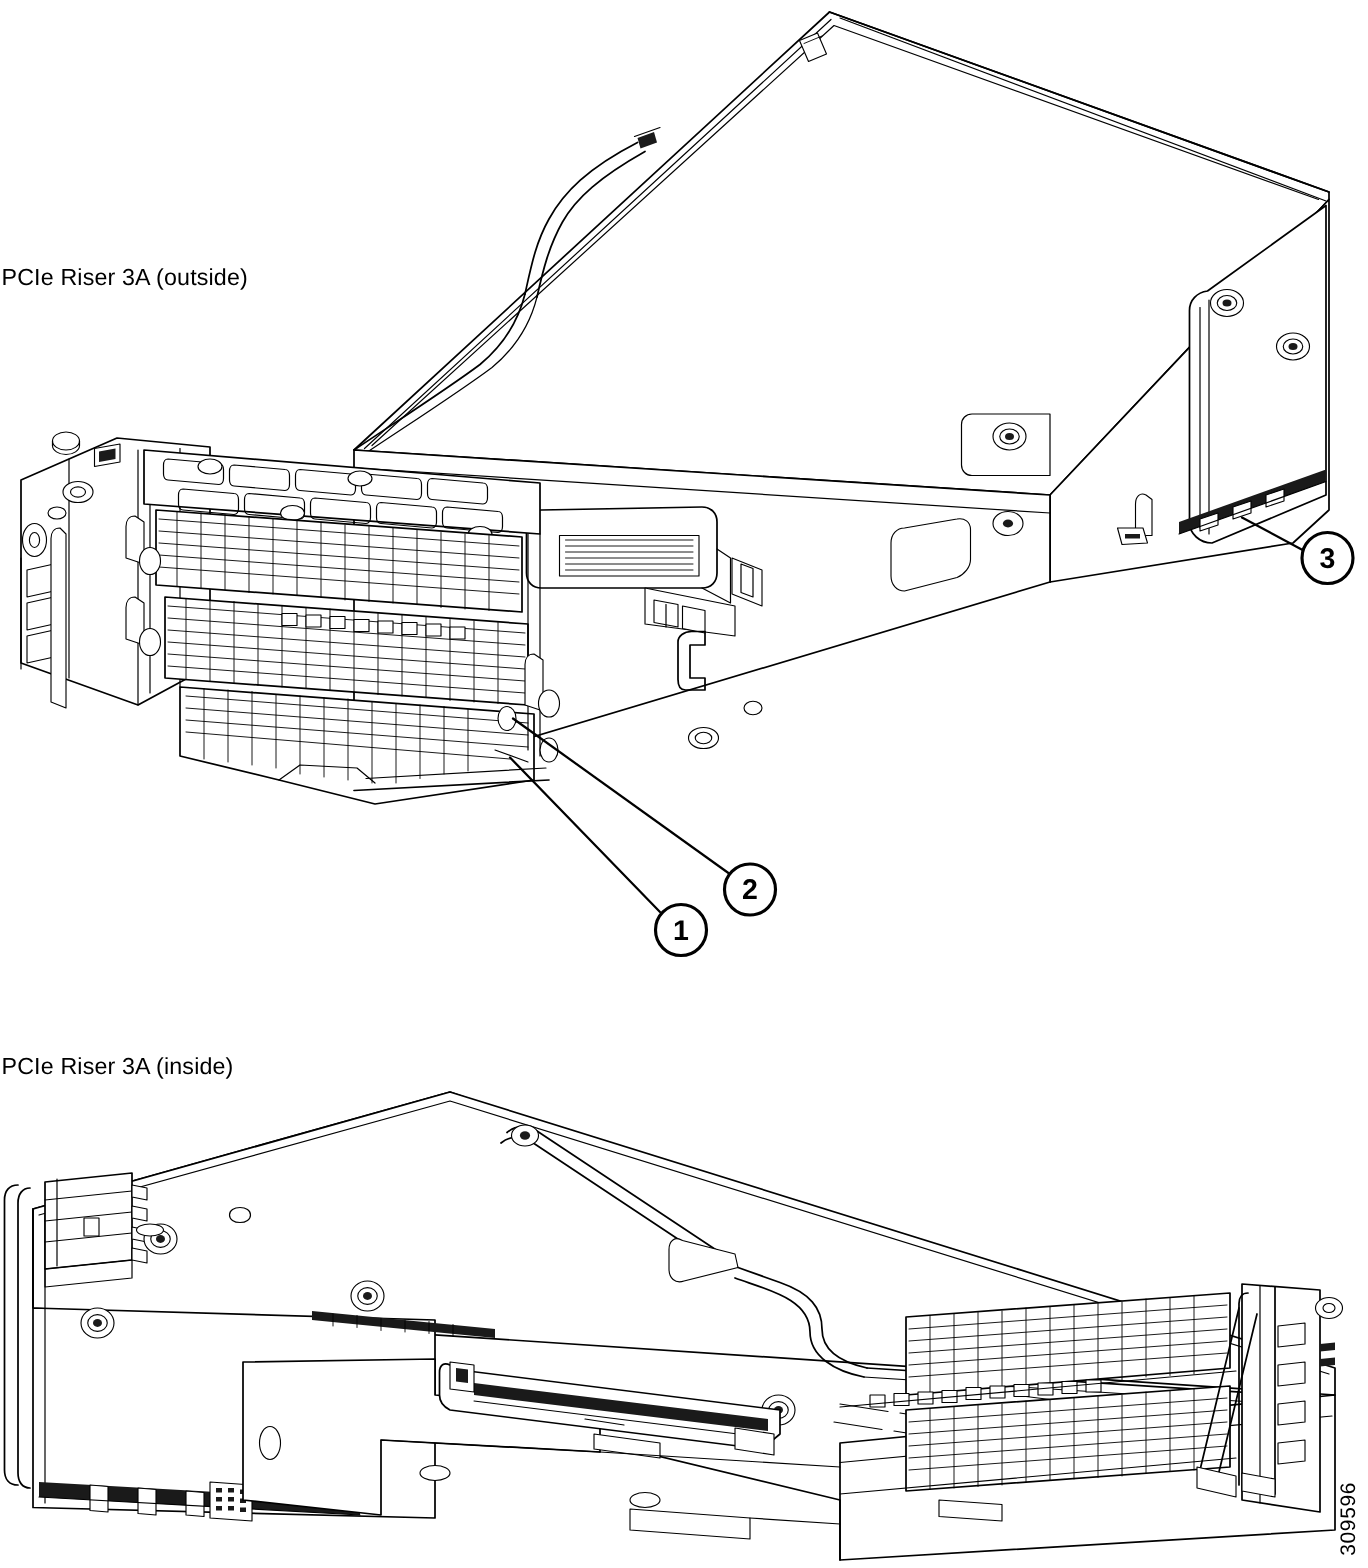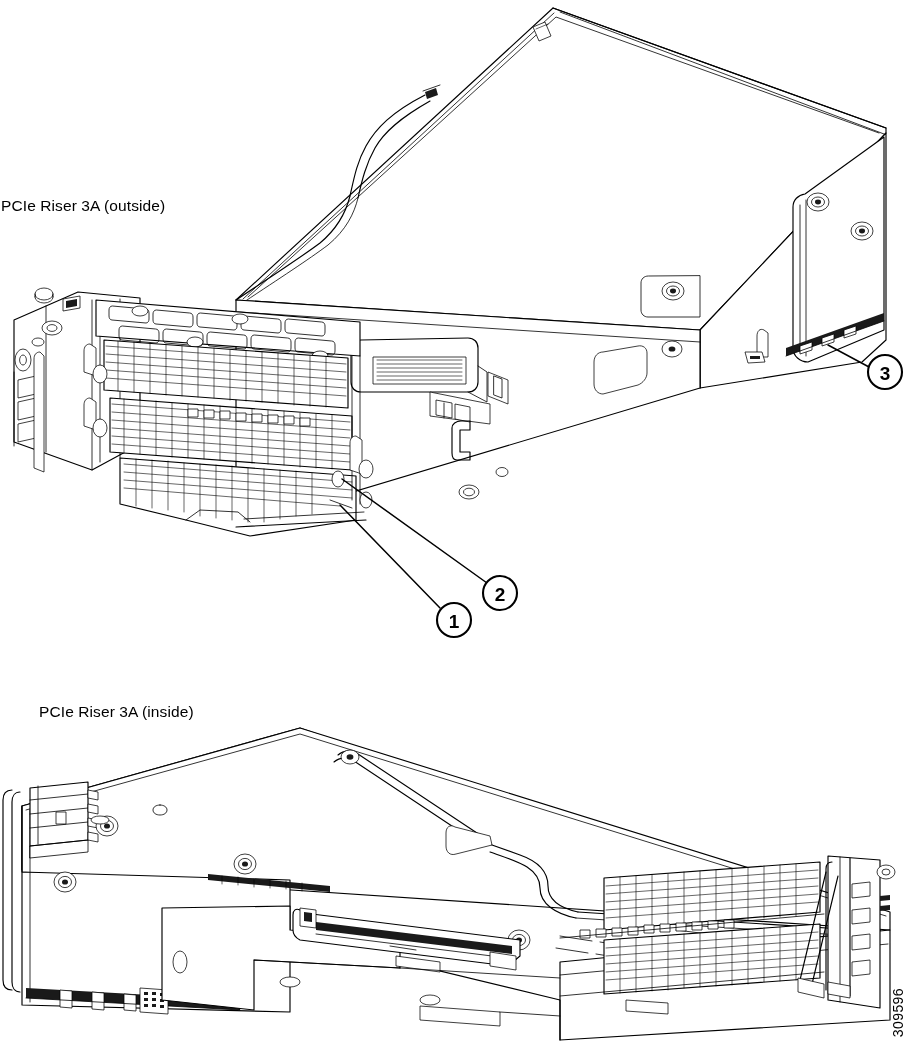--- a/index.html
+++ b/index.html
@@ -8,21 +8,21 @@
     width:912px;height:1045px;position:relative;overflow:hidden;
     font-family:"Liberation Sans", sans-serif;
     color:#000000;
   }
   .figure-canvas{position:absolute;left:0;top:0;width:912px;height:1045px;}
   .view-label{
     position:absolute;font-size:15.5px;line-height:1;color:#000;
     white-space:nowrap;letter-spacing:0.1px;
   }
   #label-outside{left:1px;top:178px;}
-  #label-inside{left:1px;top:704px;padding-left:38px;}
+  #label-inside{left:1px;top:704px;}
   .figure-id{
     position:absolute;right:6px;bottom:8px;
     font-size:14px;letter-spacing:0.4px;color:#000;
     writing-mode:vertical-rl;text-orientation:mixed;
     transform:rotate(180deg);transform-origin:center;
   }
   svg{display:block;}
   .ln{fill:none;stroke:#000;stroke-width:1.15;stroke-linejoin:round;stroke-linecap:round;}
   .ln-thin{fill:none;stroke:#000;stroke-width:0.8;stroke-linejoin:round;stroke-linecap:round;}
   .ln-hair{fill:none;stroke:#000;stroke-width:0.6;stroke-linejoin:round;stroke-linecap:round;}
@@ -507,21 +507,21 @@
     </g>
 
     <path class="ln" d="M560,1000 L560,1040"></path>
     <path class="ln-thin" d="M400,968 L560,978"></path>
     <path class="fill-w-thin" d="M420,1006 L500,1012 L500,1026 L420,1020 Z"></path>
     <path class="ln-thin" d="M500,1012 L560,1016"></path>
     <path class="fill-w-thin" d="M626,1000 L668,1003 L668,1014 L626,1011 Z"></path>
   </g>
 </svg>
 
-<div class="view-label" id="label-outside" style="left: 1px; top: 178px; margin-top: 20px;">PCIe Riser 3A (outside)</div>
+<div class="view-label" id="label-outside" style="left: 1px; top: 178px;">PCIe Riser 3A (outside)</div>
 
 <div class="view-label" id="label-inside" style="left: 1px; top: 704px;">PCIe Riser 3A (inside)</div>
 
 <svg class="figure-canvas" viewBox="0 0 912 1045" width="912" height="1045" style="pointer-events:none;">
   <g>
     <circle class="callout-circle" cx="454" cy="620" r="17"></circle>
     <text class="callout-num" x="454" y="621">1</text>
   </g>
   <g>
     <circle class="callout-circle" cx="500" cy="593" r="17"></circle>

